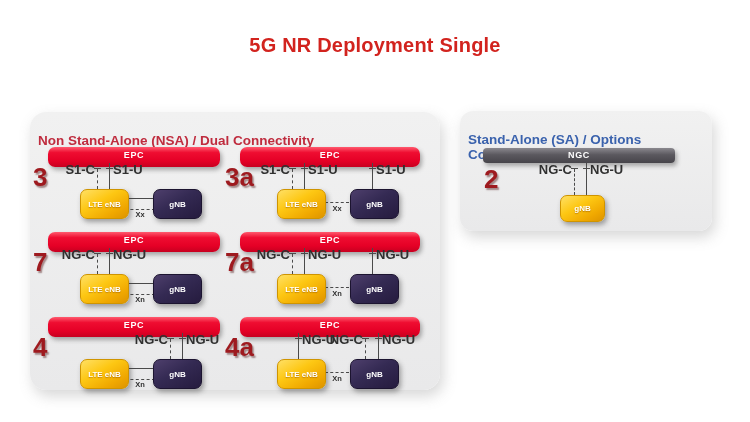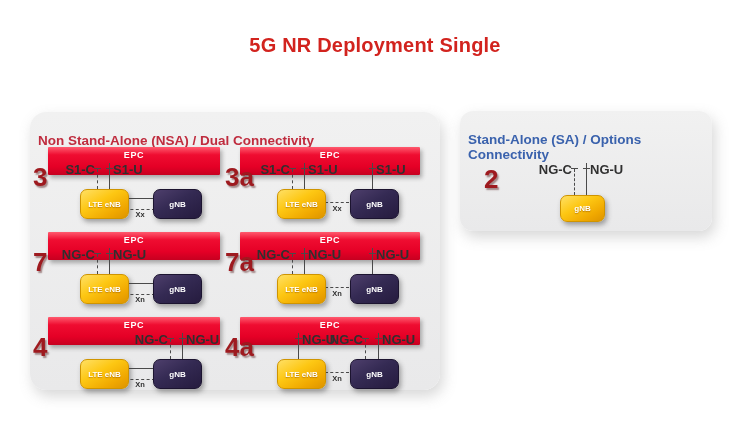--- a/index.html
+++ b/index.html
@@ -14,21 +14,21 @@
   .panel.sa{left:460px;top:111px;width:252px;height:120px;border-radius:13px;}
   .panel-header{position:absolute;top:8px;left:8px;width:100%;text-align:left;
                 font-size:13.5px;font-weight:bold;margin-top:13px;}
   .panel-header.red{color:#bf2c3e;}
   .panel-header.blue{color:#3a62ad;}
 
   .opt{position:absolute;width:190px;height:85px;}
   .opt.col2{width:198px;}
   .opt-sa{position:absolute;left:0;top:37px;width:252px;height:80px;}
 
-  .core-bar{position:absolute;left:16px;right:2px;top:0;height:28px;border-radius:1px;
+  .core-bar{position:absolute;left:16px;right:2px;top:0;height:20px;border-radius:7px;
             text-align:center;line-height:16px;color:#fff;font-size:9px;font-weight:bold;
             letter-spacing:0.6px;box-shadow:2px 3px 4px rgba(80,80,80,0.45);}
   .core-bar.epc{background:linear-gradient(180deg,#ff5a6e 0%,#ef0d31 28%,#e50026 70%,#c70020 100%);}
   .core-bar.ngc{left:23px;right:37px;height:15px;line-height:15px;border-radius:4px;
             background:linear-gradient(180deg,#8a888e 0%,#5b595f 45%,#46444a 100%);}
 
   .opt-num{position:absolute;left:1px;top:17px;font-size:26px;font-weight:bold;color:#9e1a1f;
            line-height:1;text-shadow:1.5px 1.5px 1.5px rgba(70,10,10,0.45);}
 
   .node{position:absolute;top:42px;width:47px;height:28px;border-radius:7px;display:flex;
@@ -191,20 +191,22 @@
       <div class="node gnb" style="left:126px;">
         <span>gNB</span>
         </div>
     </div>
   </div>
 
   <div class="panel sa">
     <div class="panel-header blue">Stand-Alone (SA) / Options Connectivity</div>
 
     <div class="opt-sa">
+      <div class="core-bar ngc">
+        <span>NGC</span></div>
       <div class="opt-num" style="left:24px;top:18px;">2</div>
       <div class="vline" style="left:126px;top:15px;height:32px;"></div>
       <div class="vline dashed" style="left:114px;top:21px;height:26px;"></div>
       <div class="tick" style="left:111px;top:20px;"></div>
       <div class="tick" style="left:123px;top:20px;"></div>
       <span class="iface ra" style="left:112px;top:17px;">NG-C</span>
       <span class="iface" style="left:130px;top:17px;">NG-U</span>
       <div class="node enb sa-gnb" style="left:100px;">
         <span>gNB</span>
         </div>

